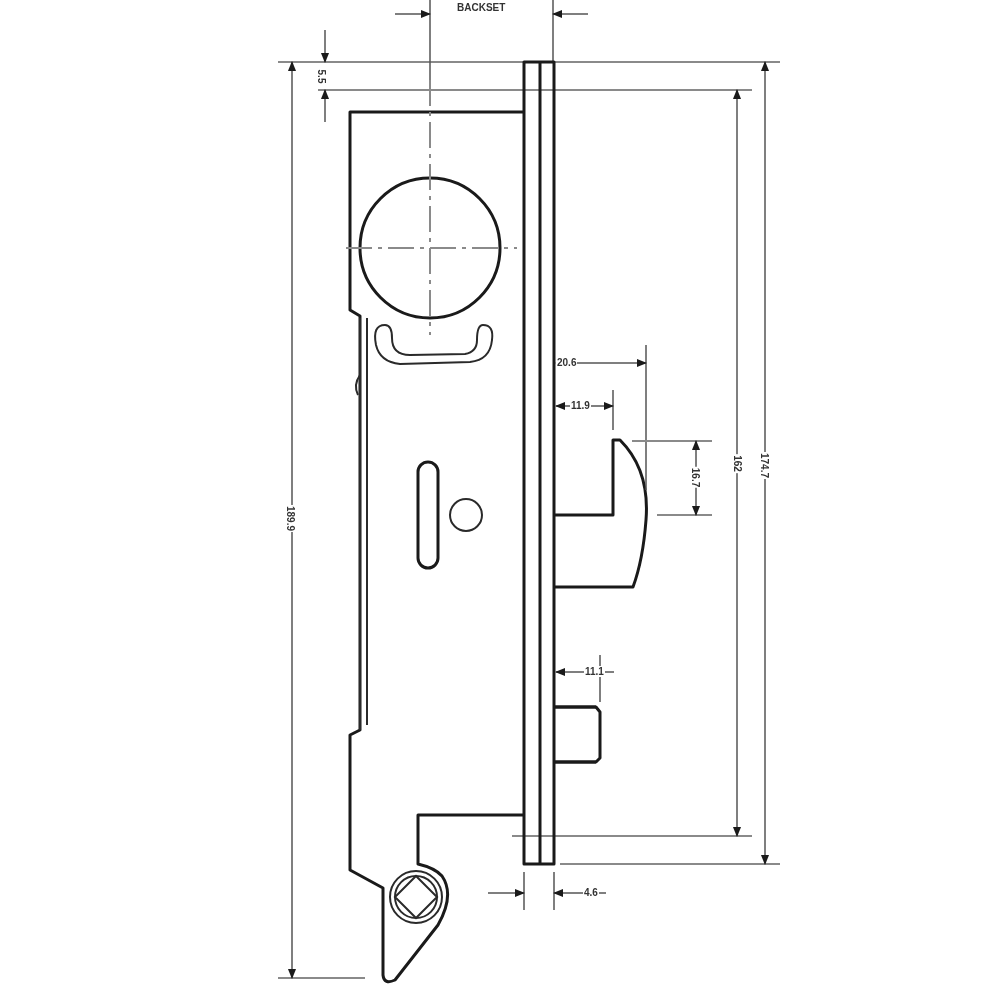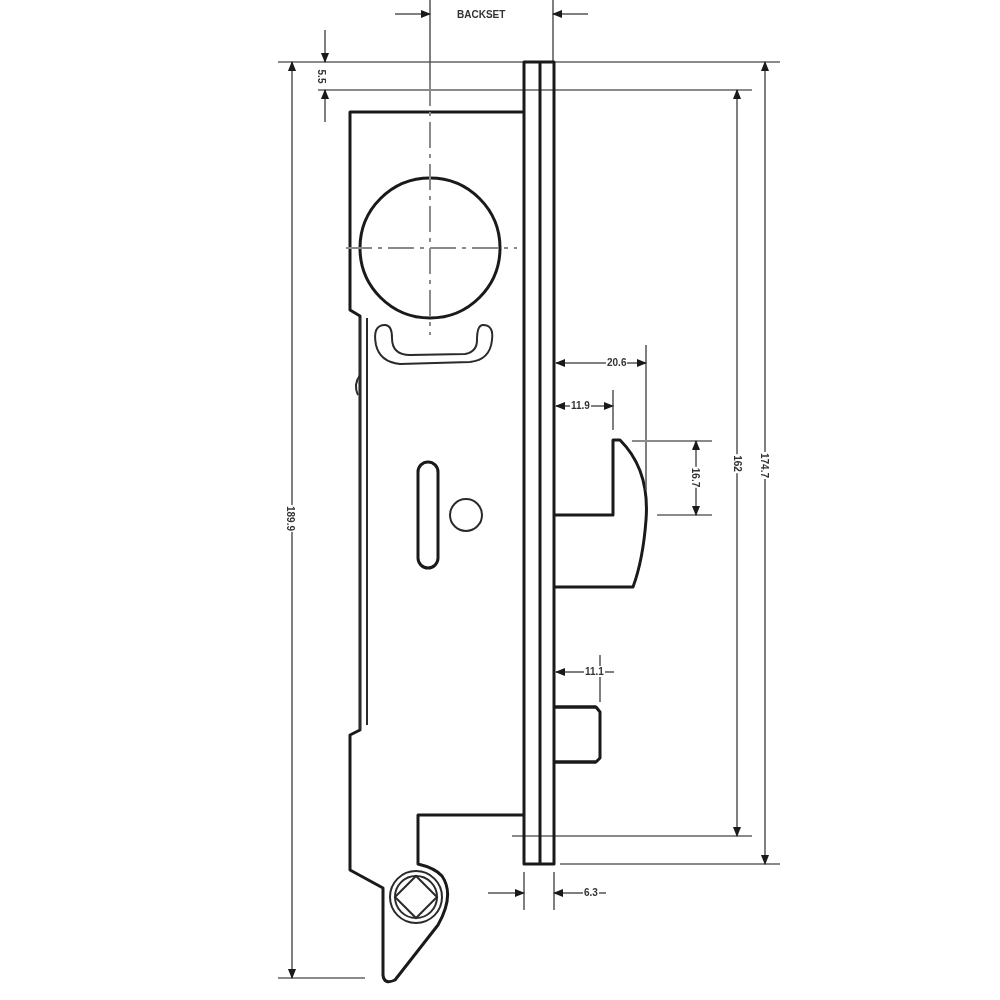--- a/index.html
+++ b/index.html
@@ -114,22 +114,22 @@
     <line class="dim-dark" x1="600" y1="672" x2="614" y2="672"></line>
 
     <line class="dim-dark" x1="524" y1="872" x2="524" y2="910"></line>
     <line class="dim-dark" x1="554" y1="872" x2="554" y2="910"></line>
     <line class="dim-dark" x1="488" y1="893" x2="524" y2="893" marker-end="url(#ah)"></line>
     <line class="dim-dark" x1="590" y1="893" x2="554" y2="893" marker-end="url(#ah)"></line>
     <line class="dim-dark" x1="590" y1="893" x2="606" y2="893"></line>
   </g>
 </svg>
 
-<span class="lbl" style="left:456px; top:9px;">BACKSET</span>
+<span class="lbl" style="left:456px; top:2px;">BACKSET</span>
 <span class="lbl vert" style="left:314px; top:71px;">5.5</span>
 <span class="lbl vert" style="left:277px; top:513px;">189.9</span>
-<span class="lbl" style="left:606px; top:357px;">20.6</span>
+<span class="lbl" style="left:556px; top:357px;">20.6</span>
 <span class="lbl" style="left:570px; top:400px;">11.9</span>
 <span class="lbl vert" style="left:685px; top:472px;">16.7</span>
 <span class="lbl vert" style="left:728px; top:458px;">162</span>
 <span class="lbl vert" style="left:751px; top:460px;">174.7</span>
 <span class="lbl" style="left:584px; top:666px;">11.1</span>
-<span class="lbl" style="left:583px; top:887px;">6.3</span>
+<span class="lbl" style="left:583px; top:887px;">4.6</span>
 
 </body></html>

